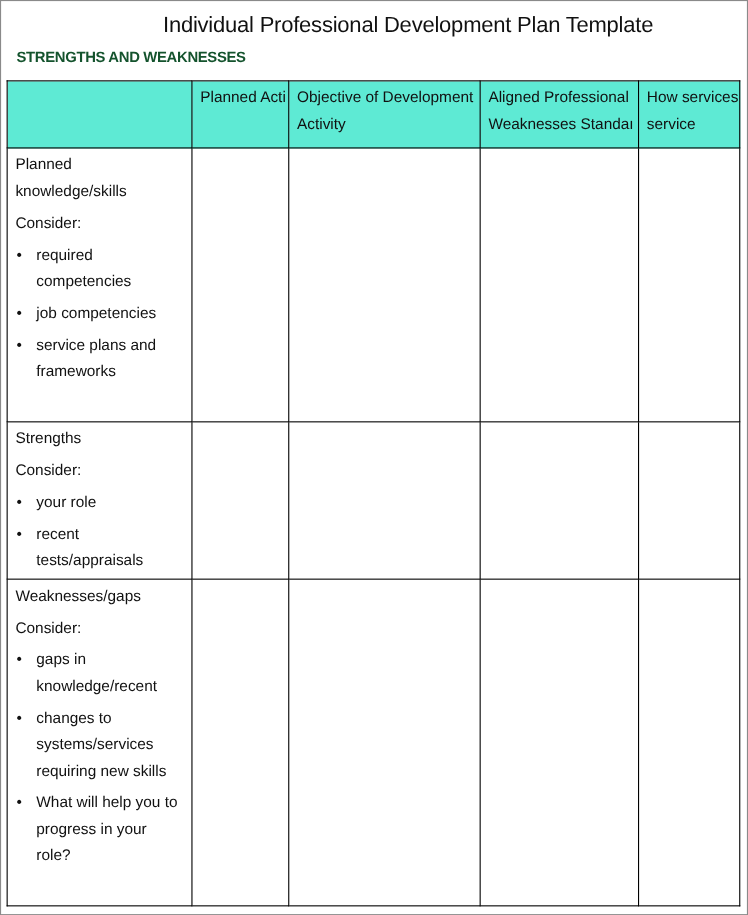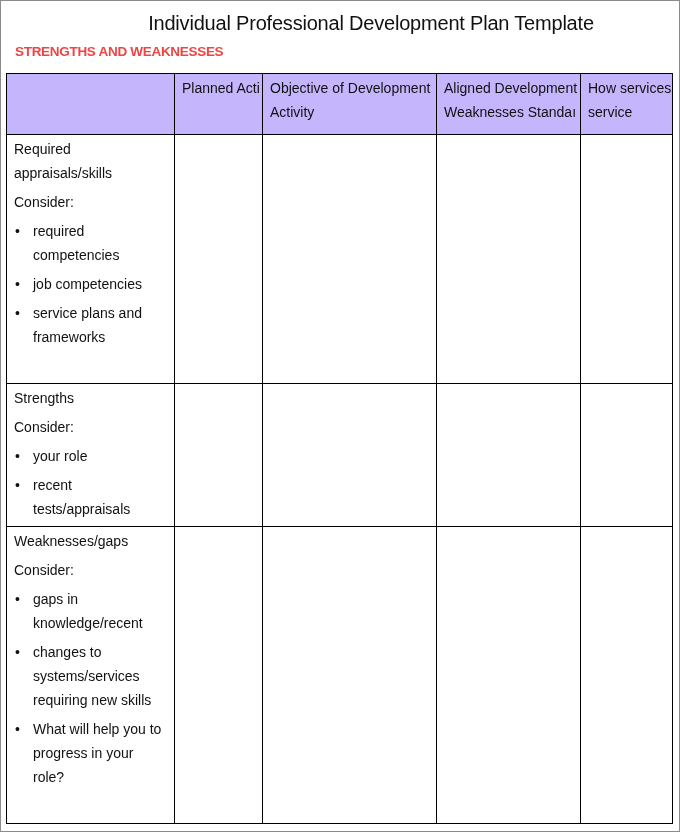--- a/index.html
+++ b/index.html
@@ -12,34 +12,34 @@
       position: absolute; left: 0; top: 0; width: 678px; height: 830px;
       border: 1px solid #8a8a8a;
     }
     .title {
       position: absolute; left: 0; width: 742px; top: 12px;
       text-align: center; font-size: 20px; color: #111;
       letter-spacing: -0.2px;
     }
     .subtitle {
       position: absolute; left: 15px; top: 44px;
-      font-size: 13.5px; font-weight: bold; color: #ef4444;
+      font-size: 13.5px; font-weight: bold; color: #14532d;
       letter-spacing: -0.3px;
     }
     table.plan {
       position: absolute; left: 6px; top: 73px;
       width: 666px; border-collapse: collapse;
       table-layout: fixed;
     }
     table.plan td, table.plan th {
       border: 1.5px solid #000;
       vertical-align: top; padding: 0;
       font-size: 14px; color: #111; font-weight: normal; text-align: left;
     }
-    table.plan th { background: #c4b5fd; height: 60px; }
+    table.plan th { background: #5eead4; height: 60px; }
     .hdr-text {
       padding: 2px 7px 0 7px; line-height: 24px;
       white-space: nowrap; overflow: hidden;
     }
     .cell-text { padding: 2px 7px 0 7px; line-height: 24px; }
     .cell-text p { margin: 0 0 5px 0; }
     .cell-text ul { margin: 0; padding: 0; list-style: none; }
     .cell-text li { position: relative; padding-left: 19px; margin-bottom: 5px; }
     .cell-text li .bullet {
       position: absolute; left: 1px; top: 0; font-size: 14px;
@@ -73,36 +73,36 @@
           </div>
     </th>
     <th>
       <div class="hdr-text">
         <div>Objective of Development</div>
         <div>Activity</div>
       </div>
     </th>
     <th>
       <div class="hdr-text">
-        <div>Aligned Development</div>
+        <div>Aligned Professional</div>
         <div>Weaknesses Standaı</div>
       </div>
     </th>
     <th>
       <div class="hdr-text">
         <div>How services</div>
         <div>service</div>
       </div>
     </th>
   </tr>
 
   <tr class="r1">
     <td>
       <div class="cell-text">
-        <p style="width:110px">Required appraisals/skills</p>
+        <p style="width:110px">Planned knowledge/skills</p>
         <p>Consider:</p>
         <ul>
           <li style="width:100px"><span class="bullet">•</span><span>required competencies</span></li>
           <li><span class="bullet">•</span><span>job competencies</span></li>
           <li style="width:115px"><span class="bullet">•</span><span>service plans and frameworks</span></li>
         </ul>
       </div>
     </td>
     <td></td>
     <td></td>

